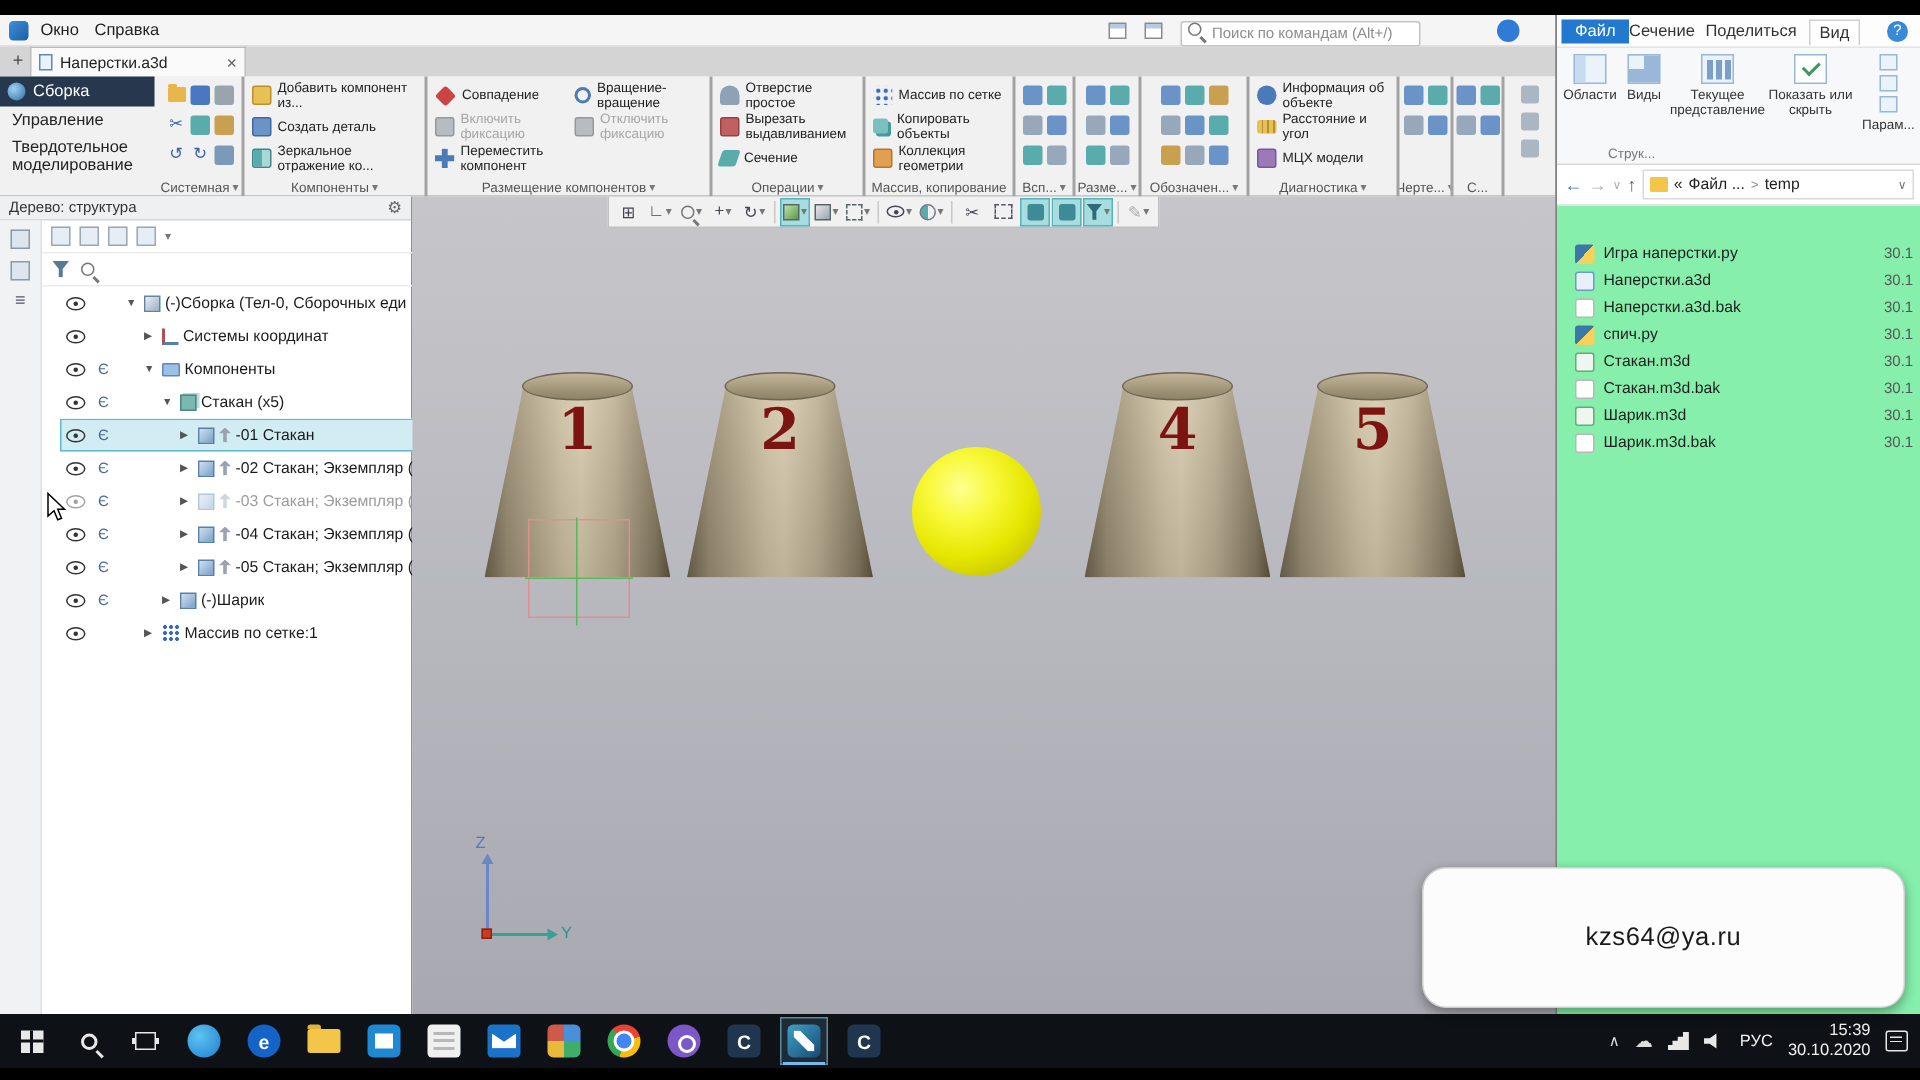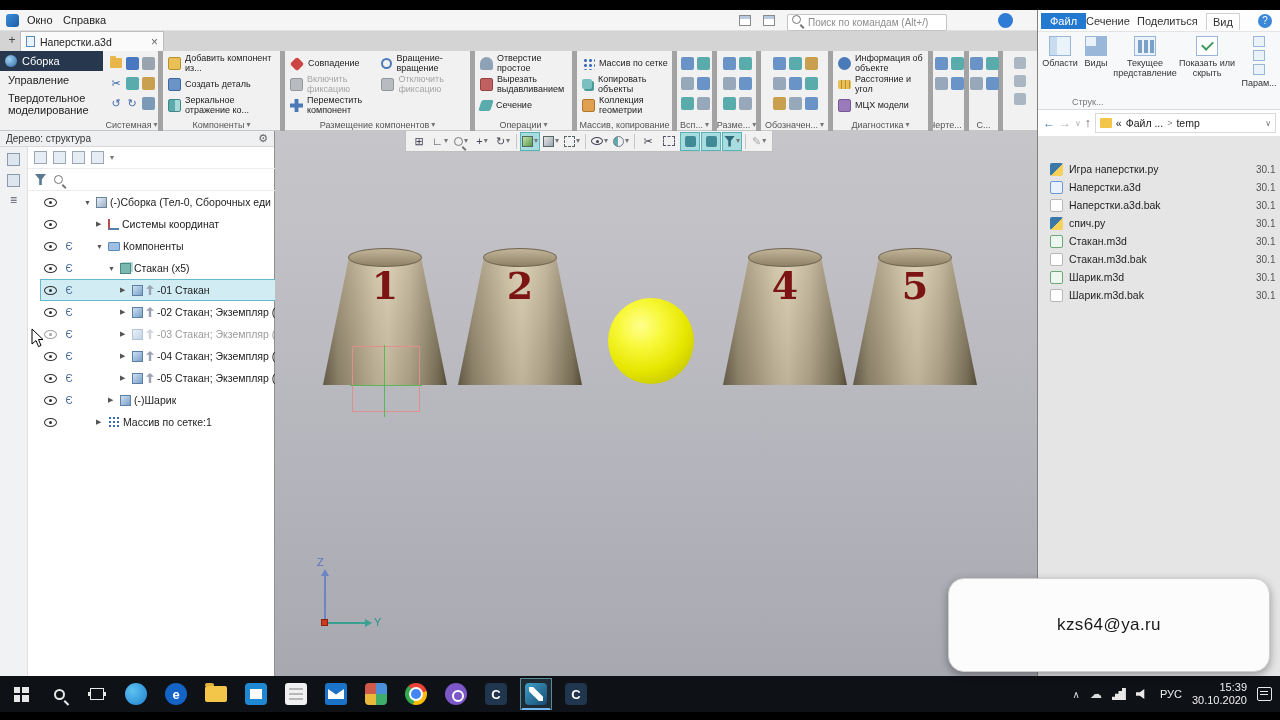--- a/index.html
+++ b/index.html
@@ -36,21 +36,21 @@
   .doclabel{font-size:10.5px;color:#222;flex:1;overflow:hidden;white-space:nowrap}
   .tabclose{font-size:12px;color:#666;cursor:default}
 
   
   .ribbon{position:absolute;left:0;top:41px;width:100%;height:80px;background:#f1f1f1;border-bottom:1px solid #c6c6c6}
   .modes{position:absolute;left:0;top:0;width:105px;height:80px}
   .mode{width:103px;padding:3px 4px 3px 8px;font-size:11px;color:#222;line-height:12px}
   .mode.active{background:#26374e;color:#fff;display:flex;align-items:center;gap:5px;height:20px;padding:0 0 0 5px}
   .modelogo{width:12px;height:12px;border-radius:50%;background:radial-gradient(circle at 35% 35%,#9fd0f0,#2e6ca8);flex:0 0 auto}
   .rgroups{position:absolute;left:105px;top:0;right:0;height:80px;display:flex}
-  .rgroup{position:relative;height:80px;border-right:5px solid #a3a3a3;padding:2px 2px 13px 3px}
+  .rgroup{position:relative;height:80px;border-right:2px solid #a3a3a3;padding:2px 2px 13px 3px}
   .glabel{position:absolute;left:0;bottom:0;width:100%;height:12px;display:flex;justify-content:center;align-items:center;gap:2px;
           font-size:9px;color:#555;white-space:nowrap;overflow:hidden}
   .car{font-size:8px;color:#777;line-height:8px}
   .g-system{width:58px}.g-comp{width:122px}.g-place{width:190px}.g-oper{width:102px}.g-array{width:100px}
   .g-aux{width:40px}.g-dims{width:44px}.g-note{width:72px}.g-diag{width:100px}.g-draw{width:36px}.g-etc{width:34px}.g-scroll{width:32px;border-right:none}
   .sysgrid{display:grid;grid-template-columns:repeat(3,16px);grid-auto-rows:20px;justify-content:center;align-items:center;justify-items:center}
   .gi{width:13px;height:13px;border-radius:2px;background:#97a8ba}
   .icongrid2{display:grid;grid-template-columns:repeat(2,16px);grid-auto-rows:20px;justify-content:center;align-items:center;justify-items:center}
   .icongrid3{display:grid;grid-template-columns:repeat(3,16px);grid-auto-rows:20px;justify-content:center;align-items:center;justify-items:center}
   .icongrid2 .gi:nth-child(3n+1),.icongrid3 .gi:nth-child(4n+1){background:#6a93c8}
@@ -159,21 +159,21 @@
   
   .ax-zline{position:absolute;left:49px;top:444px;width:2px;height:48px;background:#6a86c8}
   .ax-zhead{position:absolute;left:46px;top:438px;width:0;height:0;border-left:4px solid transparent;border-right:4px solid transparent;border-bottom:7px solid #6a86c8}
   .ax-zlabel{position:absolute;left:42px;top:425px;font-size:11px;color:#5a74c0}
   .ax-yline{position:absolute;left:52px;top:491px;width:39px;height:2px;background:#3aa092}
   .ax-yhead{position:absolute;left:90px;top:488px;width:0;height:0;border-top:4px solid transparent;border-bottom:4px solid transparent;border-left:7px solid #3aa092}
   .ax-ylabel{position:absolute;left:99px;top:485px;font-size:11px;color:#2f9488}
   .ax-origin{position:absolute;left:46px;top:488px;width:7px;height:7px;background:#cc3b1f;border:1px solid #8a2410}
 
   
-  .explorer{position:absolute;left:1037px;top:10px;width:243px;height:666px;background:#e5e5e5;border-left:1px solid #808080}
+  .explorer{position:absolute;left:1037px;top:10px;width:243px;height:666px;background:#86efac;border-left:1px solid #808080}
   .etabs{position:absolute;left:0;top:0;width:100%;height:22px;background:#fdfdfd;border-bottom:1px solid #e4e4e4}
   .etab{position:absolute;top:3px;font-size:11px;color:#333;padding:2px 6px}
   .etab.file{left:3px;background:#2379d0;color:#fff;padding:2px 9px}
   .etab.home{left:42px}.etab.share{left:93px}
   .etab.view{left:168px;background:#fff;border:1px solid #d0d0d0;border-bottom:none}
   .ehelp{position:absolute;right:8px;top:4px;width:14px;height:14px;border-radius:50%;background:#3a88d8;color:#fff;
          font-size:10px;text-align:center;line-height:14px}
   .eribbon{position:absolute;left:0;top:22px;width:100%;height:78px;background:#f7f8f9;border-bottom:1px solid #dadada}
   .ebtn{position:absolute;top:4px;display:flex;flex-direction:column;align-items:center;gap:2px;width:40px}
   .eb1{left:2px}.eb2{left:42px;width:32px}.eb3{left:76px;width:62px}.eb4{left:138px;width:62px}

